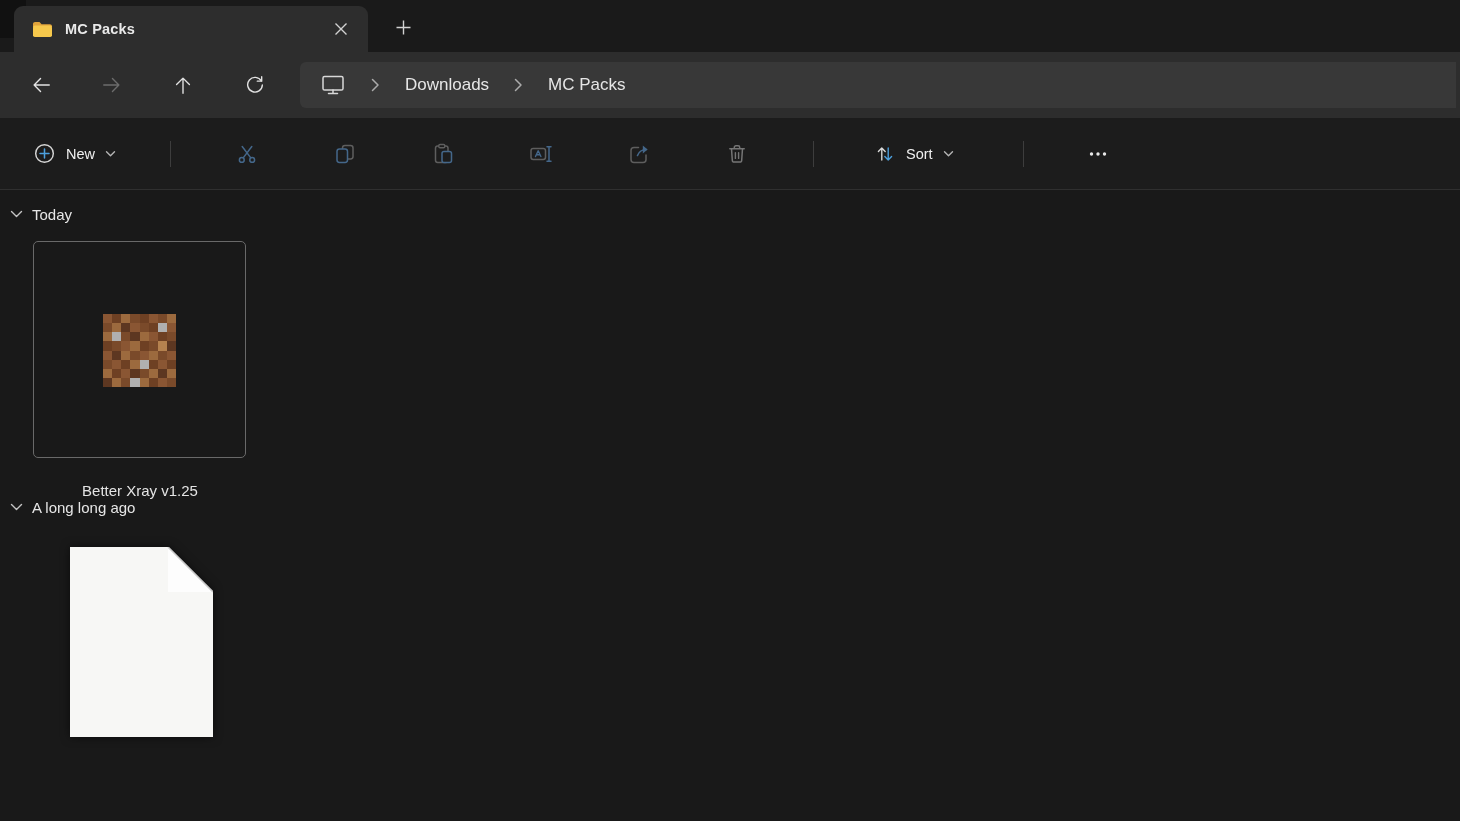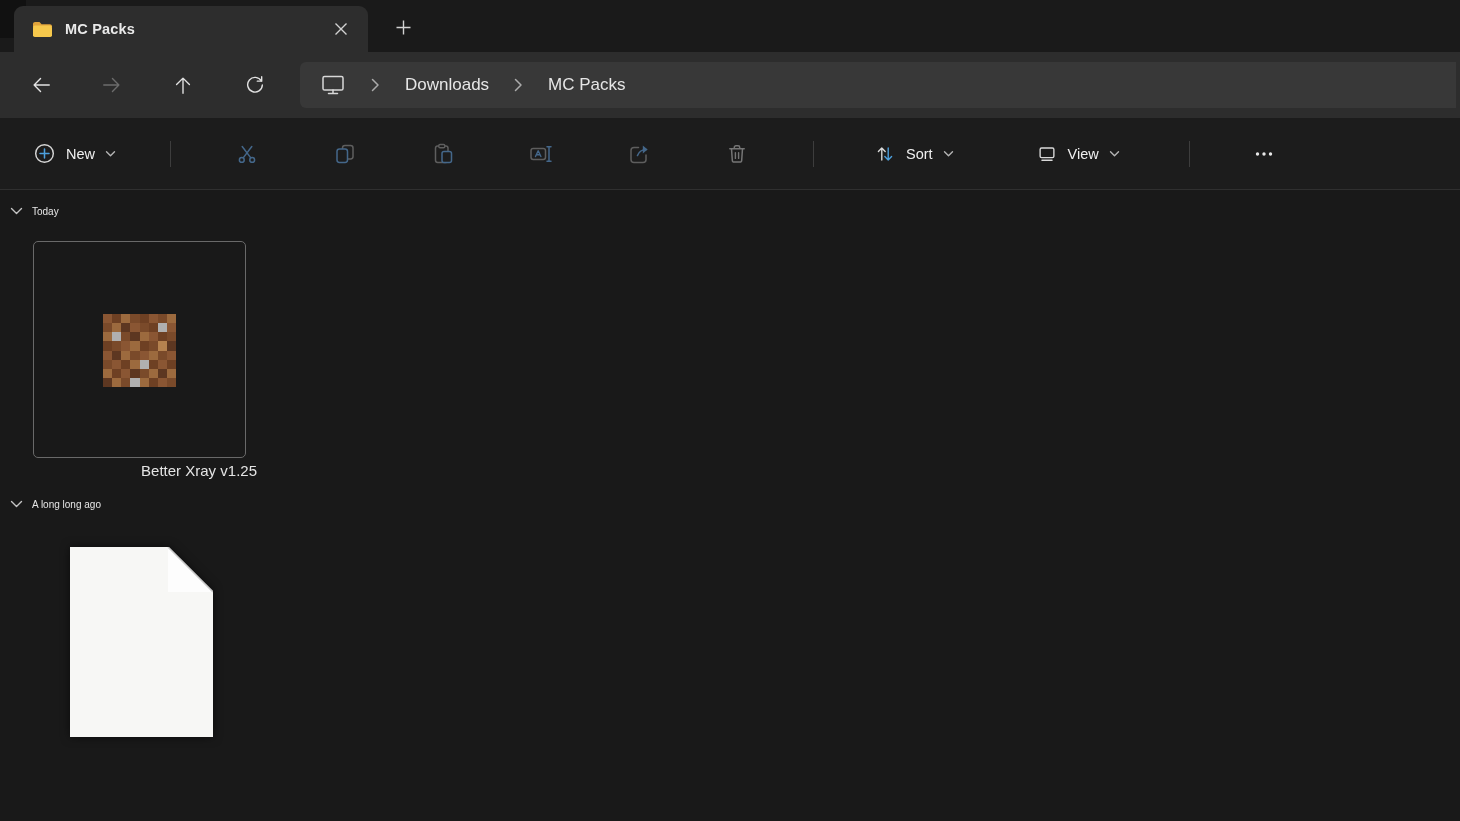--- a/index.html
+++ b/index.html
@@ -60,38 +60,38 @@
   .tb-iconbtn {
     width: 46px; height: 44px; margin: 0 12px; border-radius: 5px;
     display: flex; align-items: center; justify-content: center;
   }
   .tb-divider { width: 1px; height: 26px; background: #3d3d3d; margin: 0 13px; }
 
   
   .content { position: absolute; left: 0; top: 191px; width: 1460px; height: 630px; background: #191919; }
   .group-header {
     position: absolute; left: 10px; display: flex; align-items: center; gap: 9px;
-    font-size: 10px; color: #e6e6e6;
+    font-size: 15px; color: #e6e6e6;
   }
   .gh-today   { top: 15px; }
   .gh-longago { top: 308px; }
 
   .thumb-tile {
     position: absolute; left: 33px; top: 50px; width: 213px; height: 217px;
     border: 1px solid #696969; border-radius: 5px;
     display: flex; align-items: flex-start; justify-content: center;
   }
   .dirt-grid {
     margin-top: 72px; width: 73px; height: 73px;
     display: grid; grid-template-columns: repeat(8, 1fr); grid-template-rows: repeat(8, 1fr);
   }
   .item-label {
     position: absolute; text-align: center; font-size: 15px; color: #e4e4e4; line-height: 23px;
   }
-  .label-1 { left: 23px; top: 268px; width: 234px; text-align: right; }
+  .label-1 { left: 23px; top: 288px; width: 234px; }
   .label-2 { left: 45px; top: 565px; width: 190px; word-break: break-all; }
 
   .doc-item { position: absolute; left: 70px; top: 356px; width: 143px; height: 190px; }
   .doc-item svg { filter: drop-shadow(0 0 5px rgba(0,0,0,.55)); }
 </style>
 </head>
 <body>
 
 <div class="tabbar">
   <div class="corner-shadow"></div>
@@ -232,30 +232,20 @@
     <svg width="22" height="22" viewBox="0 0 24 24">
       <path d="M8.5 18.5V5.5 M4.8 9.2 8.5 5.5l3.7 3.7" stroke="#d9d9d9" stroke-width="1.5" fill="none" stroke-linecap="round" stroke-linejoin="round"></path>
       <path d="M15.5 5.5v13 M11.8 14.8l3.7 3.7 3.7-3.7" stroke="#4da0dd" stroke-width="1.5" fill="none" stroke-linecap="round" stroke-linejoin="round"></path>
     </svg>
     <span>Sort</span>
     <svg width="11" height="8" viewBox="0 0 11 8">
       <path d="M1.5 1.8 5.5 5.8l4-4" stroke="#b5b5b5" stroke-width="1.4" fill="none" stroke-linecap="round" stroke-linejoin="round"></path>
     </svg>
   </div>
 
-  <div class="tb-btn" style="margin-left:28px;">
-    <svg width="22" height="22" viewBox="0 0 24 24">
-      <rect x="4.5" y="5.5" width="15" height="10.5" rx="1.6" stroke="#d9d9d9" stroke-width="1.5" fill="none"></rect>
-      <path d="M6.5 18.8h11" stroke="#d9d9d9" stroke-width="1.5" fill="none" stroke-linecap="round"></path>
-    </svg>
-    <span>View</span>
-    <svg width="11" height="8" viewBox="0 0 11 8">
-      <path d="M1.5 1.8 5.5 5.8l4-4" stroke="#b5b5b5" stroke-width="1.4" fill="none" stroke-linecap="round" stroke-linejoin="round"></path>
-    </svg>
-  </div>
 
   <div class="tb-divider" style="margin-left:28px;"></div>
 
   <div class="tb-iconbtn" style="margin-left:10px;">
     <svg width="24" height="24" viewBox="0 0 24 24">
       <circle cx="5.5" cy="12" r="1.7" fill="#e8e8e8"></circle>
       <circle cx="12" cy="12" r="1.7" fill="#e8e8e8"></circle>
       <circle cx="18.5" cy="12" r="1.7" fill="#e8e8e8"></circle>
     </svg>
   </div>

